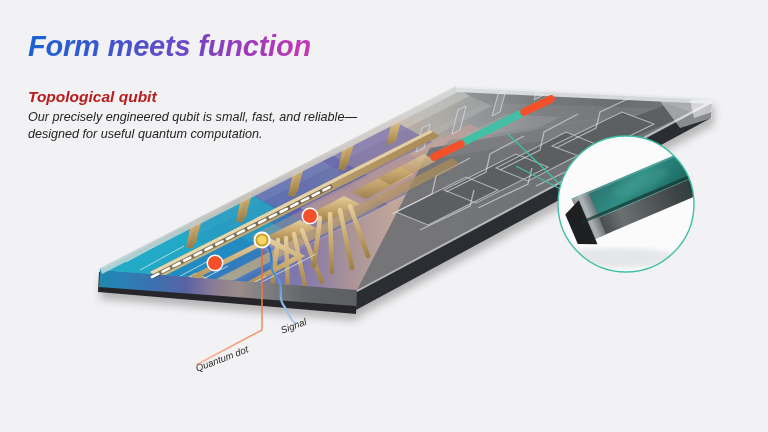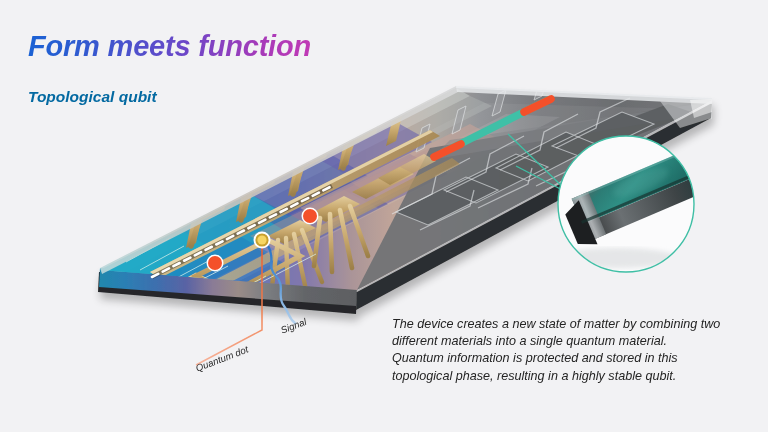--- a/index.html
+++ b/index.html
@@ -36,21 +36,21 @@
     -webkit-background-clip: text;
     background-clip: text;
     color: transparent;
     -webkit-text-fill-color: transparent;
     white-space: nowrap;
   }
   .sec-head {
     position: absolute;
     font-size: 15.5px;
     font-weight: bold;
-    color: #0369a1;
+    color: #b91c1c;
     white-space: nowrap;
   }
   .sec-body {
     position: absolute;
     font-size: 12.6px;
     line-height: 17.2px;
     color: #242424;
   }
   #topo-head { left: 28px; top: 88px; }
   #topo-body { left: 28px; top: 109px; width: 340px; }
@@ -378,19 +378,19 @@
     <g>
       <circle cx="262" cy="240" r="8.5" fill="#ffffff"></circle>
       <circle cx="262" cy="240" r="6.6" fill="#c9a02e"></circle>
       <circle cx="262" cy="240" r="4.6" fill="#f7d663"></circle>
     </g>
   </svg>
 
   <div class="page-title">Form meets function</div>
 
   <div class="sec-head" id="topo-head">Topological qubit</div>
-
-  <div class="sec-body" id="phase-body">The device creates a new state of matter by combining two different materials into a single quantum material. Quantum information is protected and stored in this topological phase, resulting in a highly stable qubit.</div>
+  <div class="sec-body" id="topo-body">Our precisely engineered qubit is small, fast, and reliable—designed for useful quantum computation.</div>
+
 
   <div class="callout" id="label-quantum-dot">Quantum dot</div>
   <div class="callout" id="label-signal">Signal</div>
 
 </div>
 
 </body></html>

